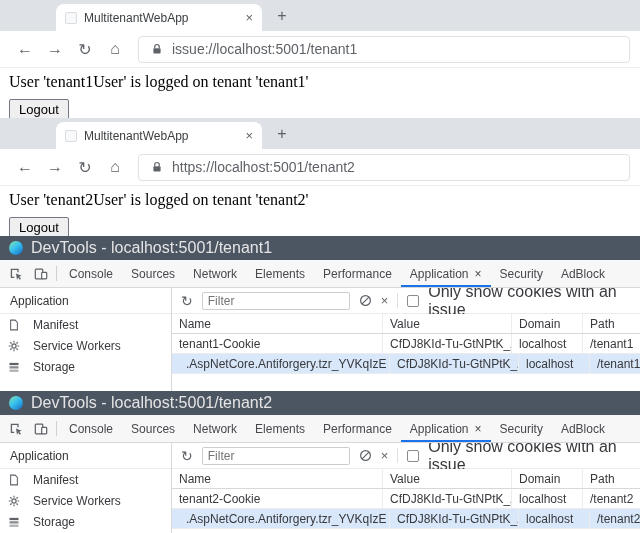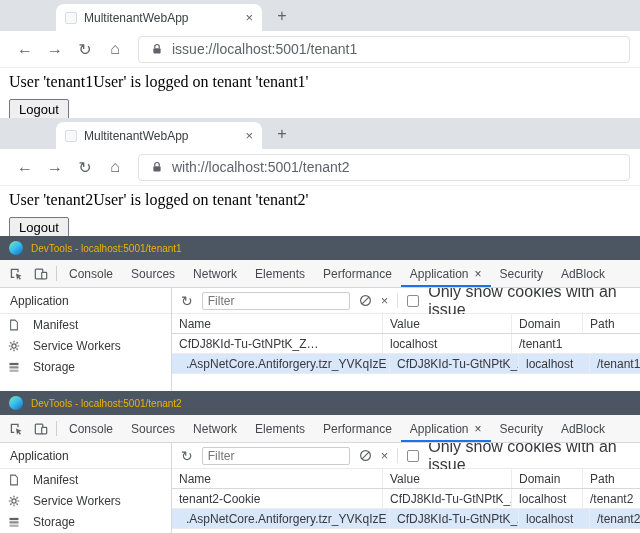--- a/index.html
+++ b/index.html
@@ -18,21 +18,21 @@
   .navbtn { width:30px; height:28px; display:flex; align-items:center; justify-content:center; font-size:16px; color:#5f6368; }
   .addressbar { flex:1; height:27px; margin-left:8px; border:1px solid #dfe1e5; border-radius:4px; display:flex; align-items:center; gap:9px; padding:0 12px; background:#fff; }
   .url { font-size:14px; color:#5f6368; white-space:nowrap; }
   .page { flex:1; background:#fff; padding:5px 9px; font-family:"Liberation Serif", serif; font-size:16px; color:#000; }
   .logout-btn { margin-top:8px; font-family:"Liberation Sans", sans-serif; font-size:13px; color:#000; background:#efefef; border:1px solid #767687; border-radius:2px; padding:2px 9px; }
 
   
   .devtools { display:flex; flex-direction:column; background:#fff; }
   .devtools.first { height:155px; }
   .devtools.second { height:142px; }
-  .dt-titlebar { height:24px; background:#4c5562; color:#eab308; display:flex; align-items:center; gap:8px; padding:0 9px; font-size:10px; flex:none; }
+  .dt-titlebar { height:24px; background:#4c5562; color:#e5e5e5; display:flex; align-items:center; gap:8px; padding:0 9px; font-size:16px; flex:none; }
   .edge-logo { width:14px; height:14px; border-radius:50%; background:linear-gradient(140deg,#86e3a7 0%,#38c2f0 45%,#1668bd 100%); flex:none; }
   .dt-tabstrip { height:28px; background:#f7f7f8; border-bottom:1px solid #d8d8dc; display:flex; align-items:center; padding:0 3px; font-size:12px; color:#47484d; flex:none; }
   .dt-iconbtn { width:25px; height:26px; display:flex; align-items:center; justify-content:center; }
   .dt-sep { width:1px; height:15px; background:#d0d0d4; margin:0 3px; }
   .dt-tab { height:100%; display:flex; align-items:center; gap:6px; padding:12px 9px; white-space:nowrap; }
   .dt-tab.active { box-shadow:inset 0 -2px 0 #1a73e8; }
   .dt-body { flex:1; display:flex; overflow:hidden; }
   .dt-sidebar { width:172px; flex:none; border-right:1px solid #d8d8dc; font-size:12px; color:#333; }
   .dt-sidebar-header { height:26px; display:flex; align-items:center; padding:0 10px; border-bottom:1px solid #ebebee; }
   .dt-item { height:21px; display:flex; align-items:center; gap:13px; padding:0 8px 0 8px; color:#38393d; }
@@ -99,21 +99,21 @@
     <span class="navbtn">→</span>
     <span class="navbtn">↻</span>
     <span class="navbtn">⌂</span>
     <div class="addressbar">
       <span class="lock">
         <svg width="12" height="12" viewBox="0 0 16 16">
             <path d="M5 7V5a3 3 0 0 1 6 0v2" fill="none" stroke="#5f6368" stroke-width="1.6"></path>
             <rect x="3.2" y="7" width="9.6" height="7" rx="1.2" fill="#5f6368"></rect>
           </svg>
       </span>
-      <span class="url">with://localhost:5001/tenant2</span>
+      <span class="url">https://localhost:5001/tenant2</span>
     </div>
   </div>
   <div class="page">
     <div>User 'tenant2User' is logged on tenant 'tenant2'</div>
     <button class="logout-btn">Logout</button>
   </div>
 </section>
 
 <section class="devtools first">
   <div class="dt-titlebar">
@@ -197,20 +197,21 @@
         <span class="cb-label">Only show cookies with an issue</span>
       </div>
       <div class="dt-table">
         <div class="dt-row header">
           <div class="dt-cell">Name</div>
           <div class="dt-cell">Value</div>
           <div class="dt-cell">Domain</div>
           <div class="dt-cell">Path</div>
         </div>
         <div class="dt-row">
+          <div class="dt-cell">tenant1-Cookie</div>
           <div class="dt-cell">CfDJ8KId-Tu-GtNPtK_Z…</div>
           <div class="dt-cell">localhost</div>
           <div class="dt-cell">/tenant1</div>
         </div>
         <div class="dt-row selected">
           <div class="dt-cell">.AspNetCore.Antiforgery.tzr_YVKqIzE</div>
           <div class="dt-cell">CfDJ8KId-Tu-GtNPtK_Z…</div>
           <div class="dt-cell">localhost</div>
           <div class="dt-cell">/tenant1</div>
         </div>

